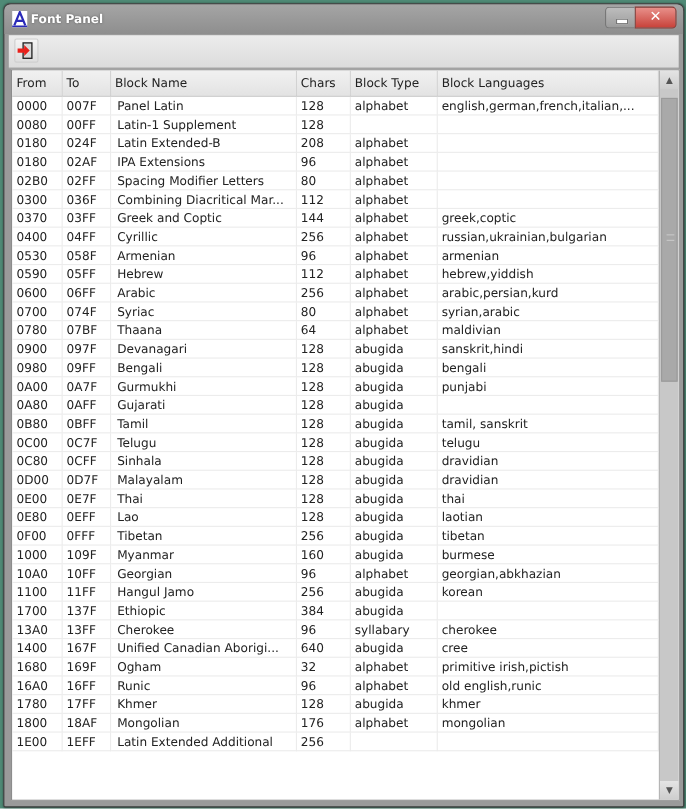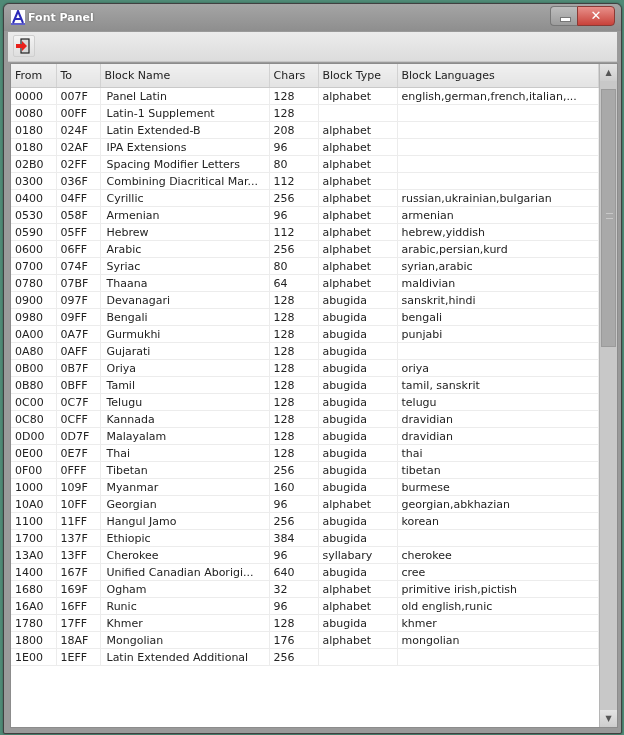--- a/index.html
+++ b/index.html
@@ -165,20 +165,28 @@
           </tr>
           <tr>
             <td class="c-from">0300</td>
             <td class="c-to">036F</td>
             <td class="c-name">Combining Diacritical Mar...</td>
             <td class="c-chars">112</td>
             <td class="c-type">alphabet</td>
             <td class="c-langs"></td>
           </tr>
           <tr>
+            <td class="c-from">0370</td>
+            <td class="c-to">03FF</td>
+            <td class="c-name">Greek and Coptic</td>
+            <td class="c-chars">144</td>
+            <td class="c-type">alphabet</td>
+            <td class="c-langs">greek,coptic</td>
+          </tr>
+          <tr>
             <td class="c-from">0400</td>
             <td class="c-to">04FF</td>
             <td class="c-name">Cyrillic</td>
             <td class="c-chars">256</td>
             <td class="c-type">alphabet</td>
             <td class="c-langs">russian,ukrainian,bulgarian</td>
           </tr>
           <tr>
             <td class="c-from">0530</td>
             <td class="c-to">058F</td>
@@ -245,66 +253,66 @@
           </tr>
           <tr>
             <td class="c-from">0A80</td>
             <td class="c-to">0AFF</td>
             <td class="c-name">Gujarati</td>
             <td class="c-chars">128</td>
             <td class="c-type">abugida</td>
             <td class="c-langs"></td>
           </tr>
           <tr>
-            <td class="c-from">0B00</td>
-            <td class="c-to">0B7F</td>
-            <td class="c-name">Oriya</td>
-            <td class="c-chars">128</td>
-            <td class="c-type">abugida</td>
-            <td class="c-langs">oriya</td>
-          </tr>
-          <tr>
             <td class="c-from">0B80</td>
             <td class="c-to">0BFF</td>
             <td class="c-name">Tamil</td>
             <td class="c-chars">128</td>
             <td class="c-type">abugida</td>
             <td class="c-langs">tamil, sanskrit</td>
           </tr>
           <tr>
             <td class="c-from">0C00</td>
             <td class="c-to">0C7F</td>
             <td class="c-name">Telugu</td>
             <td class="c-chars">128</td>
             <td class="c-type">abugida</td>
             <td class="c-langs">telugu</td>
           </tr>
           <tr>
             <td class="c-from">0C80</td>
             <td class="c-to">0CFF</td>
-            <td class="c-name">Kannada</td>
+            <td class="c-name">Sinhala</td>
             <td class="c-chars">128</td>
             <td class="c-type">abugida</td>
             <td class="c-langs">dravidian</td>
           </tr>
           <tr>
             <td class="c-from">0D00</td>
             <td class="c-to">0D7F</td>
             <td class="c-name">Malayalam</td>
             <td class="c-chars">128</td>
             <td class="c-type">abugida</td>
             <td class="c-langs">dravidian</td>
           </tr>
           <tr>
             <td class="c-from">0E00</td>
             <td class="c-to">0E7F</td>
             <td class="c-name">Thai</td>
             <td class="c-chars">128</td>
             <td class="c-type">abugida</td>
             <td class="c-langs">thai</td>
+          </tr>
+          <tr>
+            <td class="c-from">0E80</td>
+            <td class="c-to">0EFF</td>
+            <td class="c-name">Lao</td>
+            <td class="c-chars">128</td>
+            <td class="c-type">abugida</td>
+            <td class="c-langs">laotian</td>
           </tr>
           <tr>
             <td class="c-from">0F00</td>
             <td class="c-to">0FFF</td>
             <td class="c-name">Tibetan</td>
             <td class="c-chars">256</td>
             <td class="c-type">abugida</td>
             <td class="c-langs">tibetan</td>
           </tr>
           <tr>

